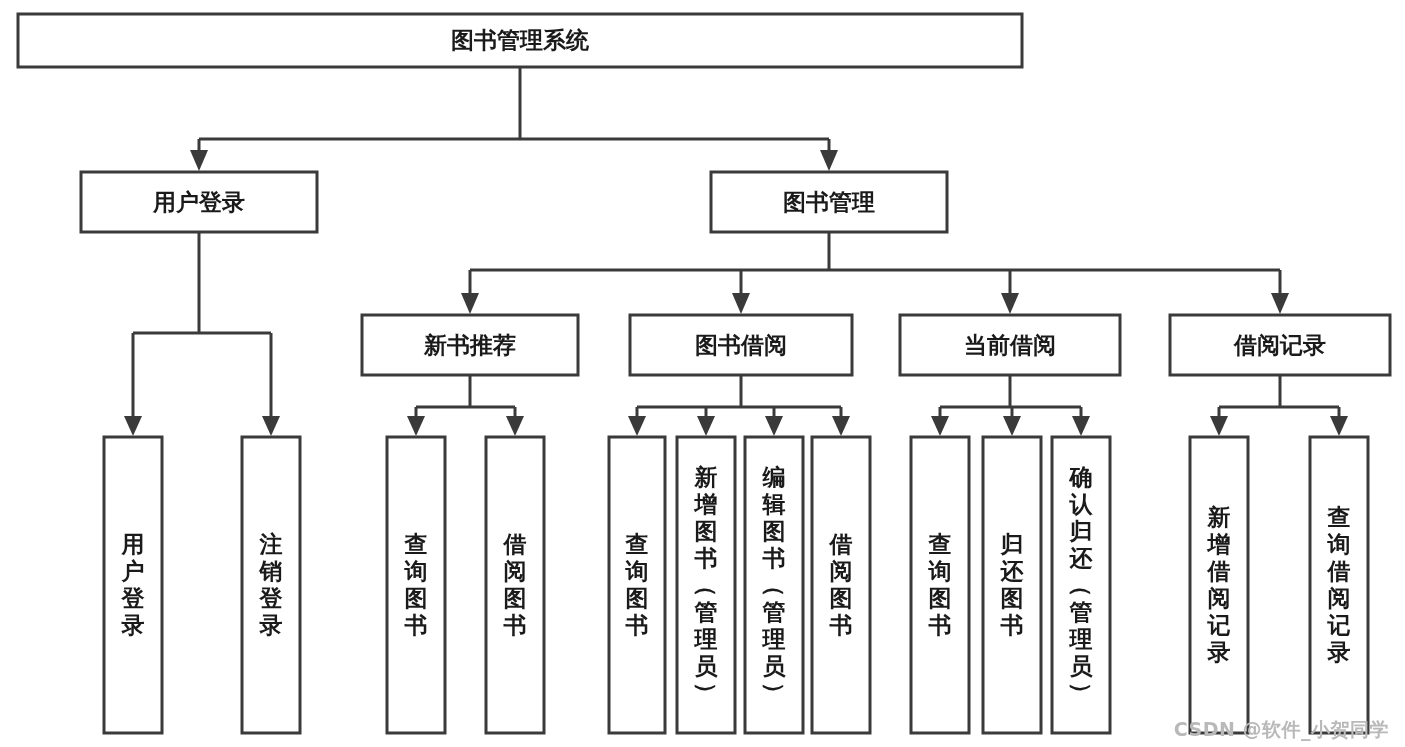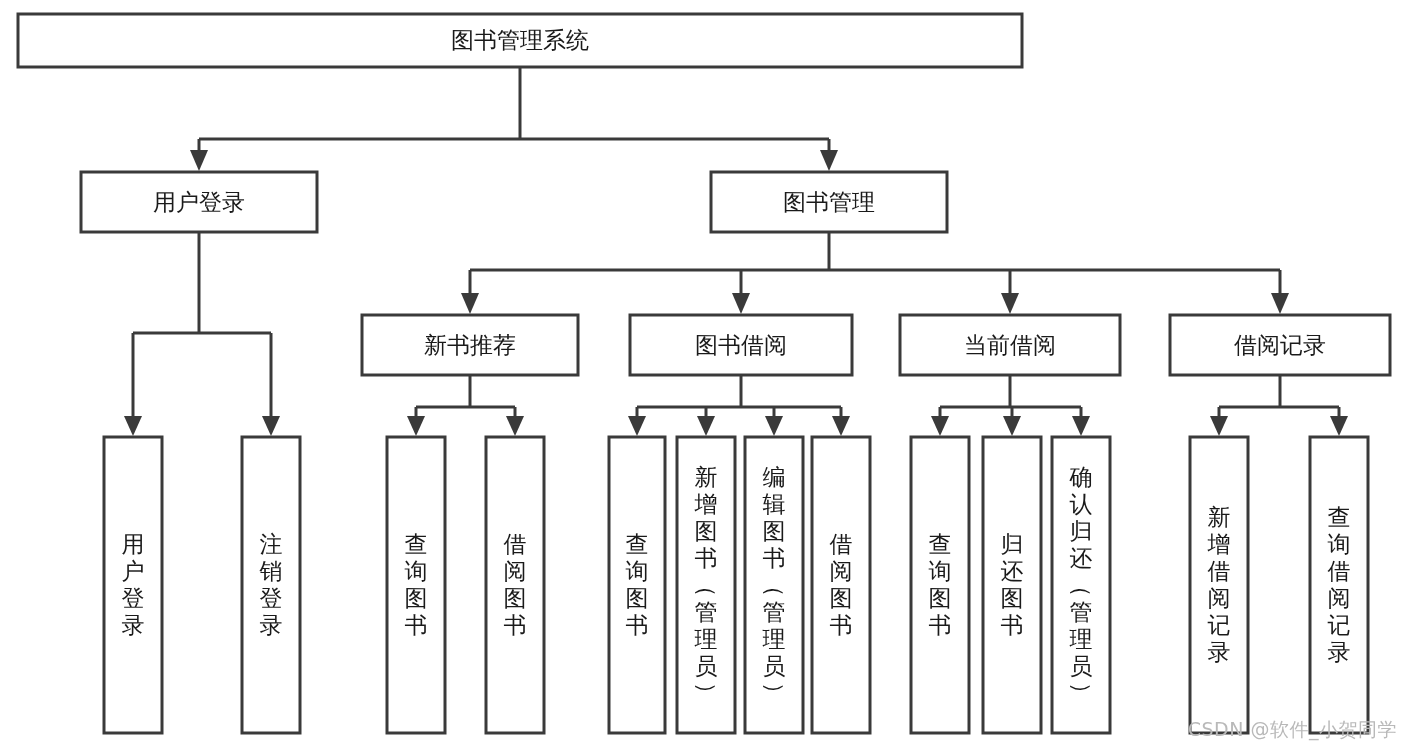--- a/index.html
+++ b/index.html
@@ -12,20 +12,21 @@
     width: 1405px;
     height: 747px;
     font-family: "DejaVu Sans", "Liberation Sans", sans-serif;
     overflow: hidden;
   }
   #diagram-root {
     position: relative;
     width: 1405px;
     height: 747px;
     background: #ffffff;
+    font-weight: bold;
   }
   svg.diagram {
     display: block;
     width: 1405px;
     height: 747px;
   }
   .node-box {
     fill: #ffffff;
     stroke: #3a3a3a;
     stroke-width: 3;
@@ -58,21 +59,21 @@
   .vert-text-wrap span {
     display: block;
     font-size: 23px;
     line-height: 27px;
     color: #1a1a1a;
     font-family: "DejaVu Sans", "Liberation Sans", sans-serif;
     text-align: center;
   }
   .watermark {
     position: absolute;
-    right: 8px;
+    right: 16px;
     bottom: 4px;
     font-size: 19px;
     color: #b9b9b9;
     font-family: "DejaVu Sans", "Liberation Sans", sans-serif;
     letter-spacing: 0.5px;
     white-space: nowrap;
   }
 </style>
 </head>
 <body>

